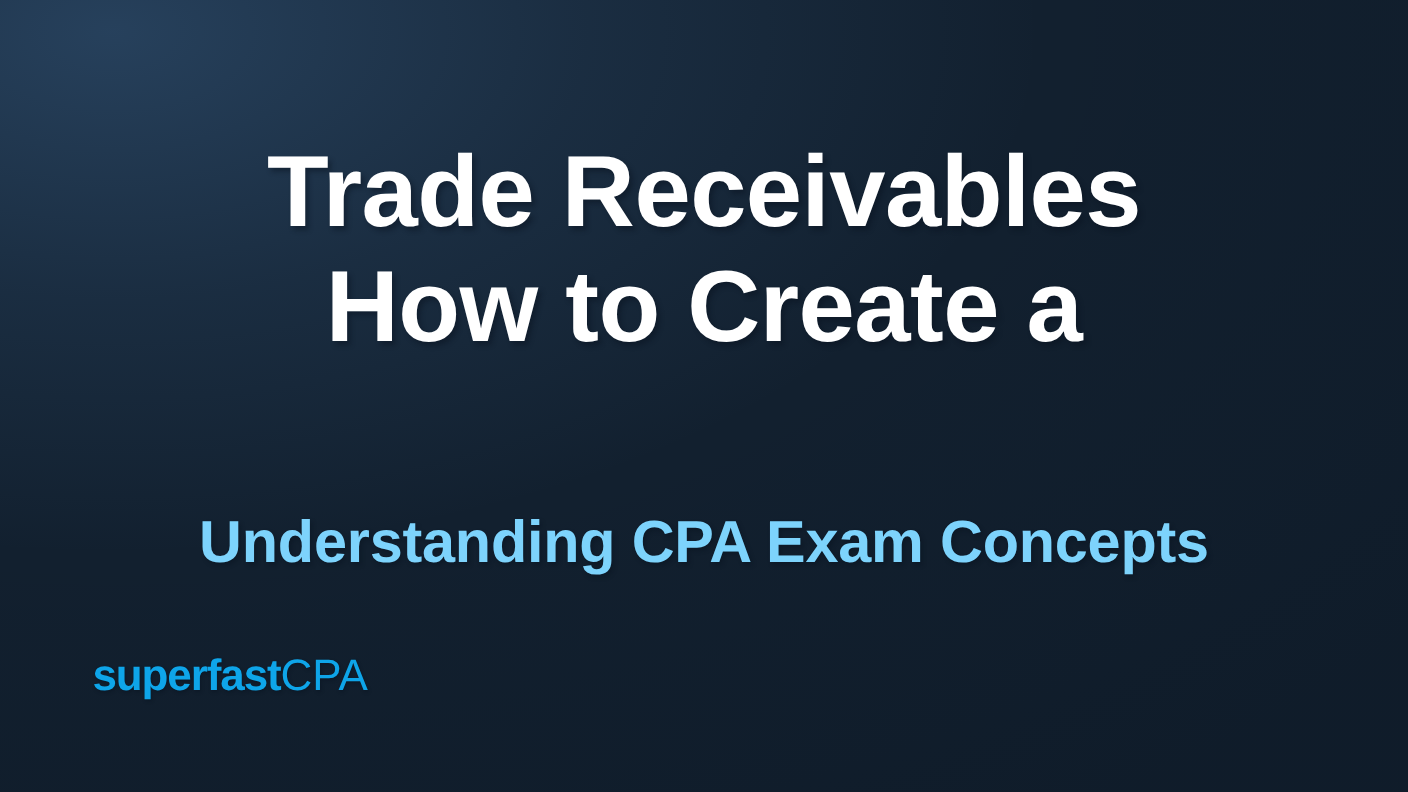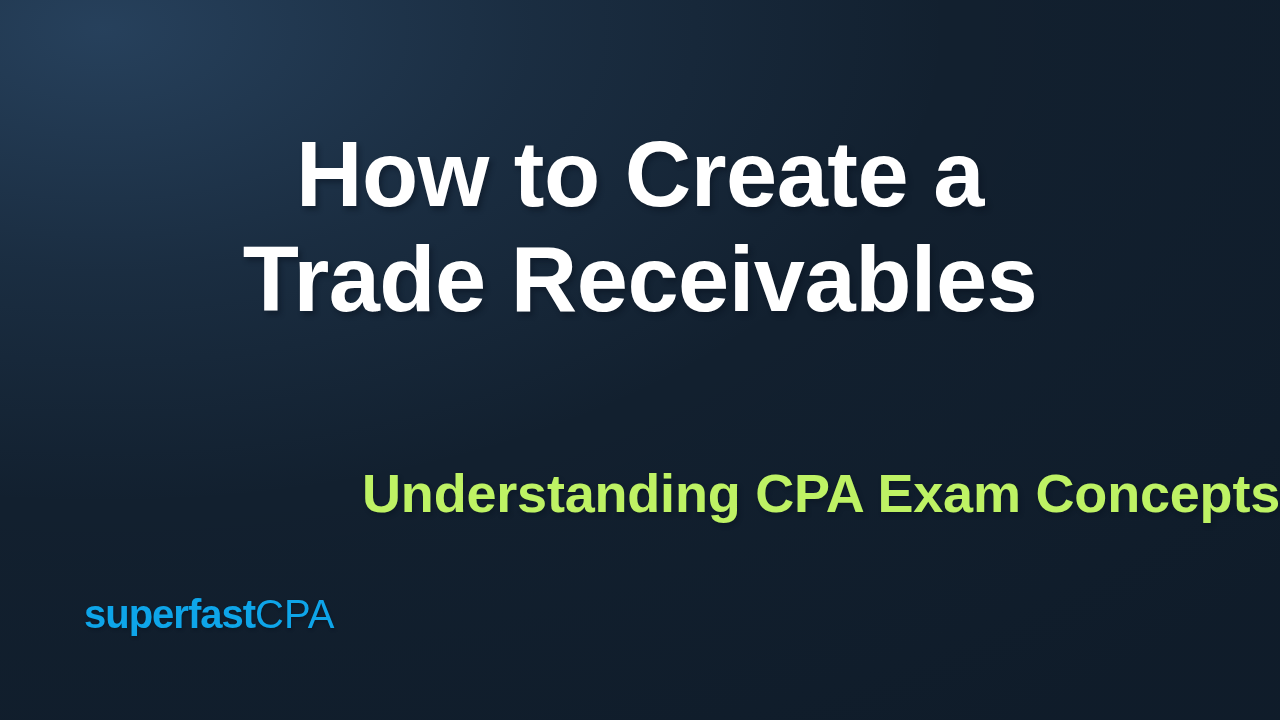--- a/index.html
+++ b/index.html
@@ -68,22 +68,22 @@
     white-space: nowrap;
     text-shadow: 3px 4px 5px rgba(8,18,30,0.45);
   }
 
   
   .subtitle {
     position: absolute;
     top: 462px;
     left: 0;
     width: 1280px;
-    text-align: right;
-    color: #bef264;
+    text-align: center;
+    color: #7dd3fc;
     font-family: "Liberation Sans", sans-serif;
     font-weight: bold;
     font-size: 54px;
     line-height: 62px;
     letter-spacing: -0.2px;
     white-space: nowrap;
     text-shadow: 2px 3px 4px rgba(8,18,30,0.40);
   }
 
   
@@ -107,22 +107,22 @@
     letter-spacing: 0px;
   }
 </style>
 </head>
 <body>
 
 <div id="slide">
   <div class="stage">
 
     <div class="title-block">
+      <span class="title-line">Trade Receivables</span>
       <span class="title-line">How to Create a</span>
-      <span class="title-line">Trade Receivables</span>
     </div>
 
     <div class="subtitle">Understanding CPA Exam Concepts</div>
 
     <div class="logo">
       <span class="logo-bold">superfast</span><span class="logo-light">CPA</span>
     </div>
 
   </div>
 </div>

